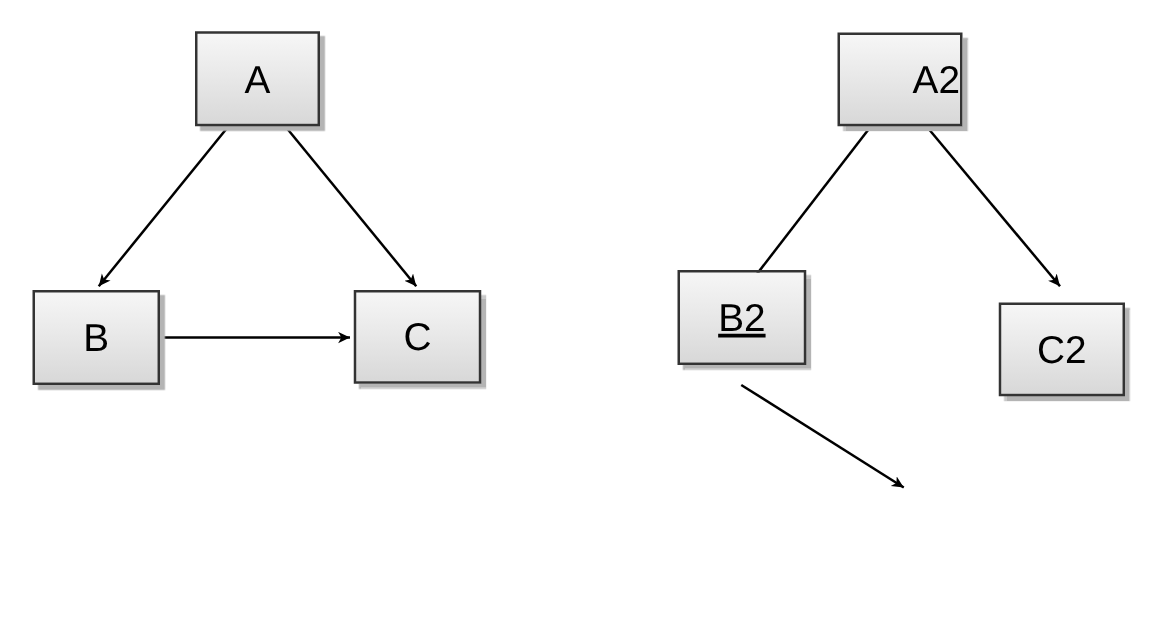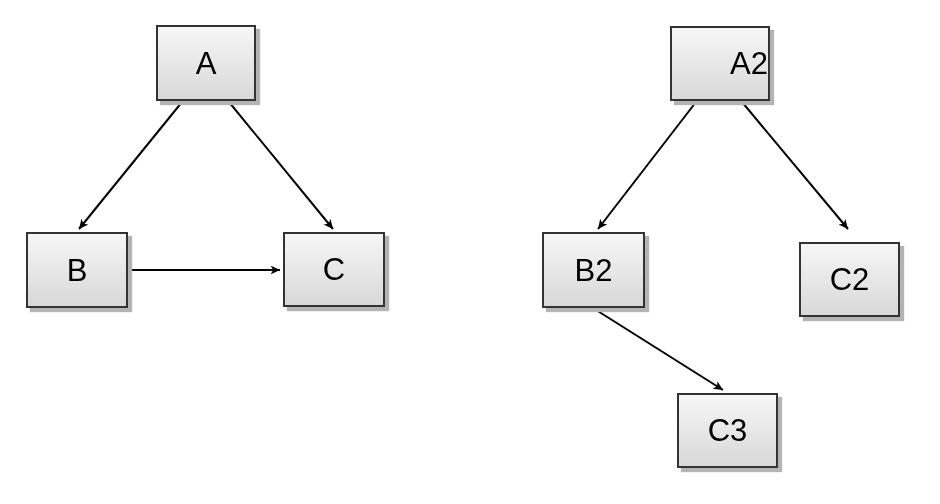--- a/index.html
+++ b/index.html
@@ -38,21 +38,21 @@
     font-size: 31px;
     color: #000000;
     line-height: 1;
     user-select: none;
   }
   
   .node-a  { left: 156px; top: 25px;  width: 100px; height: 76px; }
   .node-b  { left: 26px;  top: 232px; width: 102px; height: 76px; }
   .node-c  { left: 283px; top: 232px; width: 102px; height: 75px; }
   .node-a2 { left: 670px; top: 26px;  width: 100px; height: 75px; justify-content: flex-end; }
-  .node-b2 { left: 542px; top: 232px; width: 103px; height: 76px; }
+  .node-b2 { left: 542px; top: 216px; width: 103px; height: 76px; text-decoration: underline; }
   .node-c2 { left: 799px; top: 242px; width: 101px; height: 75px; }
   .node-c3 { left: 677px; top: 393px; width: 101px; height: 75px; }
   .edge {
     stroke: #000000;
     stroke-width: 2;
     fill: none;
   }
 </style>
 </head>
 <body>
@@ -87,17 +87,14 @@
 
   <div class="node node-a2">
     <span class="node-label">A2</span>
   </div>
   <div class="node node-b2">
     <span class="node-label">B2</span>
   </div>
   <div class="node node-c2">
     <span class="node-label">C2</span>
   </div>
-  <div class="node node-c3">
-    <span class="node-label">C3</span>
-  </div>
 
 </div>
 
 </body></html>

